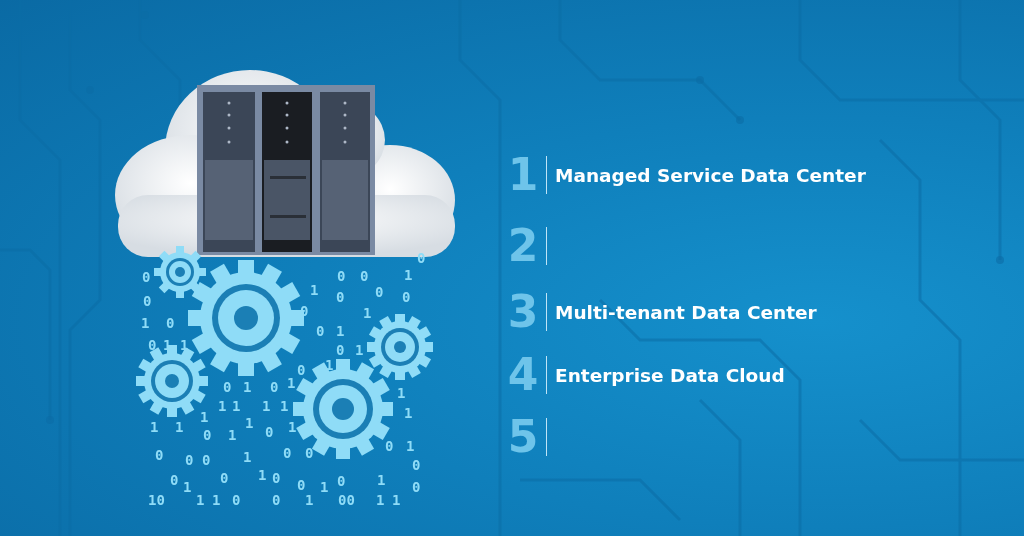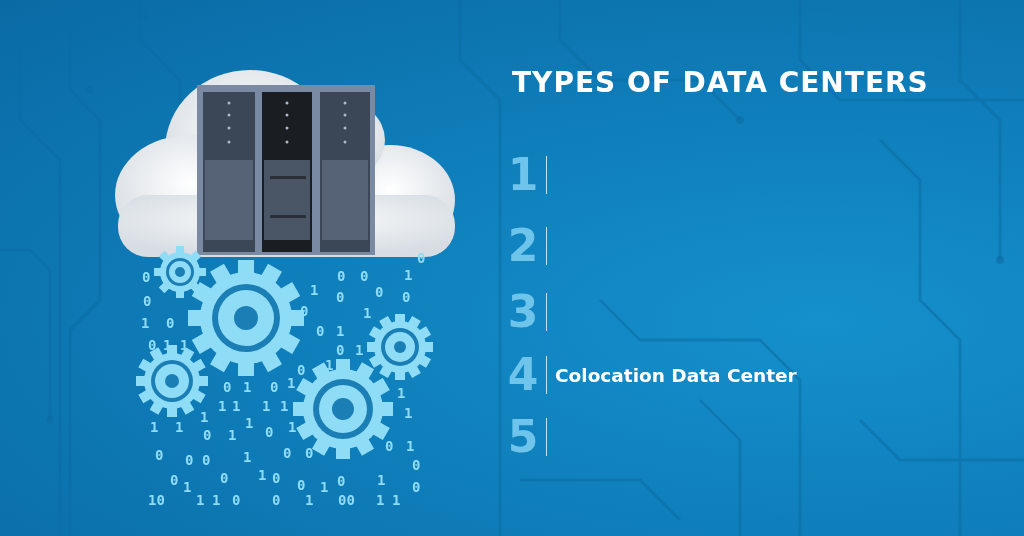--- a/index.html
+++ b/index.html
@@ -232,36 +232,37 @@
           <text x="232" y="505">0</text>
         <text x="272" y="505">0</text>
           <text x="305" y="505">1</text>
           <text x="338" y="505">00</text>
           <text x="376" y="505">1</text>
           <text x="392" y="505">1</text>
       </g>
     </svg>
   </div>
 
-  <div class="title">TYPES OF DATA CENTERS</div>
 
   <div class="item" style="top:150px;">
     <span class="num">1</span>
     <span class="bar"></span>
+    <span class="label">Managed Service Data Center</span>
   </div>
   <div class="item" style="top:221px;">
     <span class="num">2</span>
     <span class="bar"></span>
   </div>
   <div class="item" style="top:287px;">
     <span class="num">3</span>
     <span class="bar"></span>
+    <span class="label">Multi-tenant Data Center</span>
   </div>
   <div class="item" style="top:350px;">
     <span class="num">4</span>
     <span class="bar"></span>
-    <span class="label">Colocation Data Center</span>
+    <span class="label">Enterprise Data Cloud</span>
   </div>
   <div class="item" style="top:412px;">
     <span class="num">5</span>
     <span class="bar"></span>
   </div>
 </div>
 
 </body></html>

